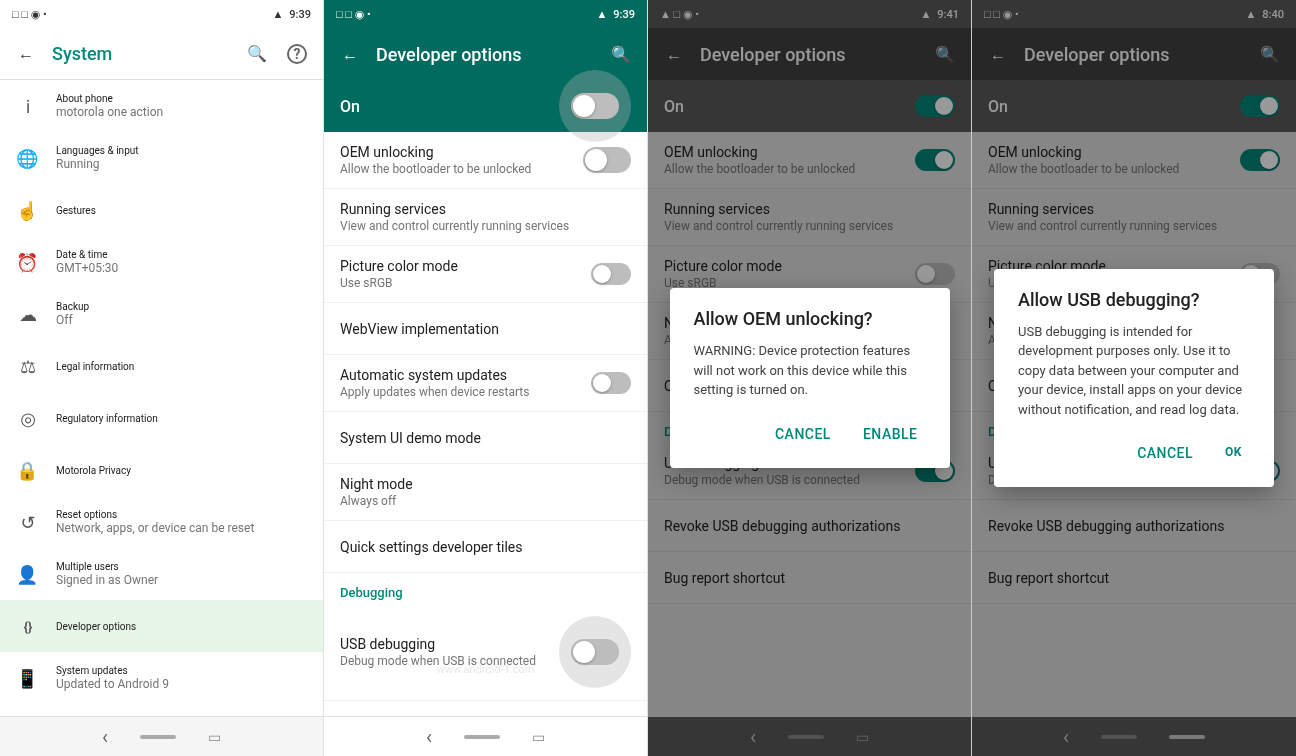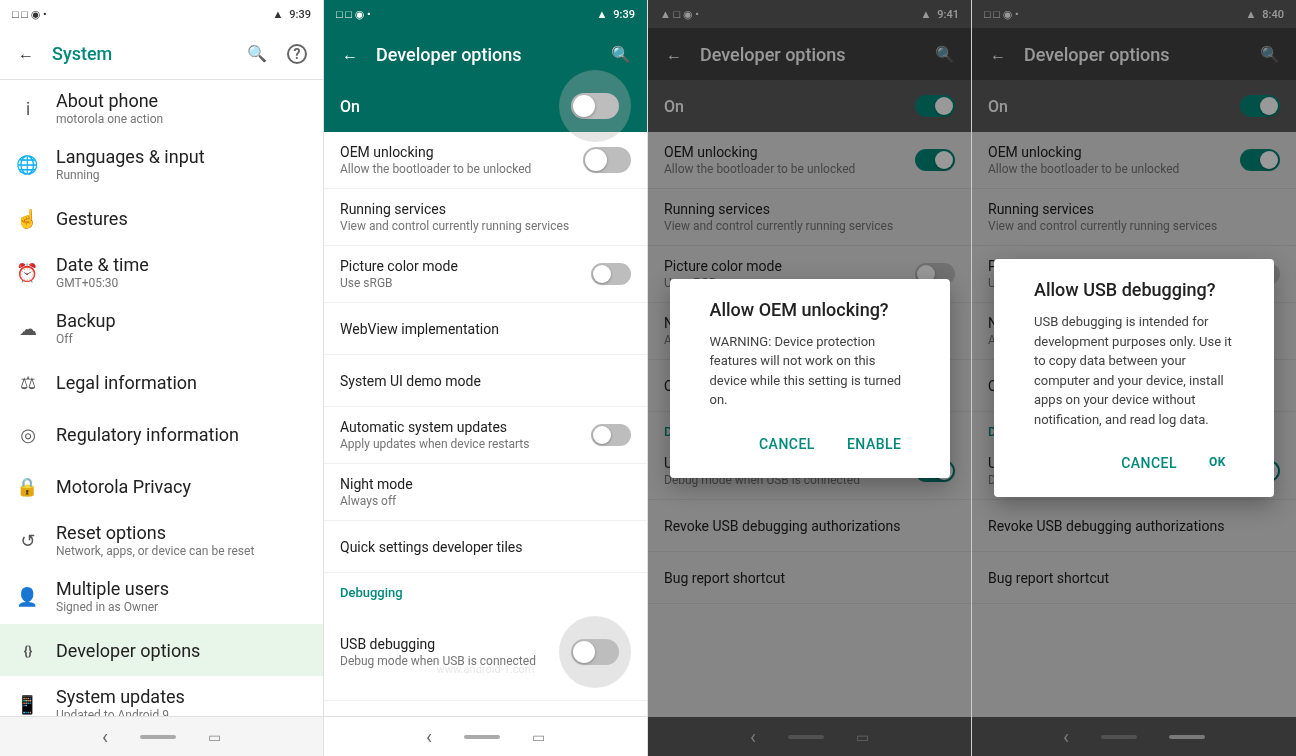--- a/index.html
+++ b/index.html
@@ -151,21 +151,21 @@
       flex-shrink: 0;
     }
 
     .item-text {
       flex: 1;
       display: flex;
       flex-direction: column;
     }
 
     .item-title {
-      font-size: 18px;
+      font-size: 10px;
       color: #212121;
       font-weight: 400;
     }
 
     .item-subtitle {
       font-size: 12px;
       color: #757575;
       margin-top: 1px;
     }
 
@@ -295,21 +295,21 @@
       background: rgba(0,0,0,0.4);
       display: flex;
       align-items: center;
       justify-content: center;
       z-index: 10;
     }
 
     .dialog {
       background: #fff;
       border-radius: 4px;
-      padding: 20px 40px;
+      padding: 20px 24px;
       max-width: 280px;
       width: 90%;
       box-shadow: 0 8px 24px rgba(0,0,0,0.3);
     }
 
     .dialog-title {
       font-size: 18px;
       font-weight: 500;
       color: #212121;
       margin-bottom: 12px;
@@ -602,31 +602,31 @@
     </div>
 
     <div class="dev-item">
       <div class="dev-item-text">
         <div class="dev-item-title">WebView implementation</div>
       </div>
     </div>
 
     <div class="dev-item">
       <div class="dev-item-text">
-        <div class="dev-item-title">System UI demo mode</div>
-      </div>
-    </div>
-
-    <div class="dev-item">
-      <div class="dev-item-text">
         <div class="dev-item-title">Automatic system updates</div>
         <div class="dev-item-subtitle">Apply updates when device restarts</div>
       </div>
       <div class="toggle off">
         <div class="toggle-thumb"></div>
+      </div>
+    </div>
+
+    <div class="dev-item">
+      <div class="dev-item-text">
+        <div class="dev-item-title">System UI demo mode</div>
       </div>
     </div>
 
     <div class="dev-item">
       <div class="dev-item-text">
         <div class="dev-item-title">Night mode</div>
         <div class="dev-item-subtitle">Always off</div>
       </div>
     </div>
 

